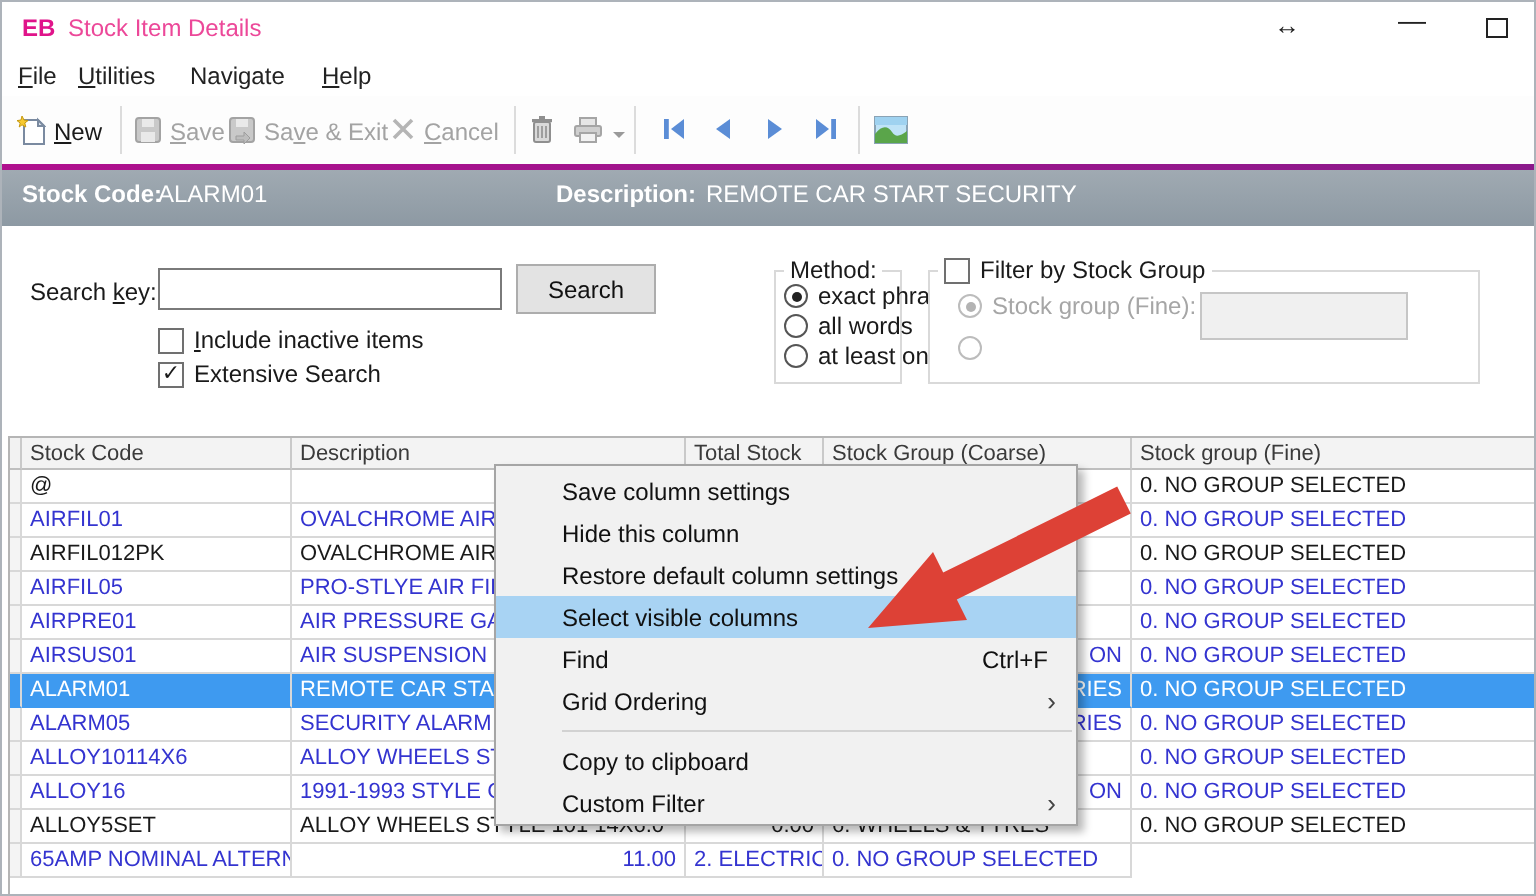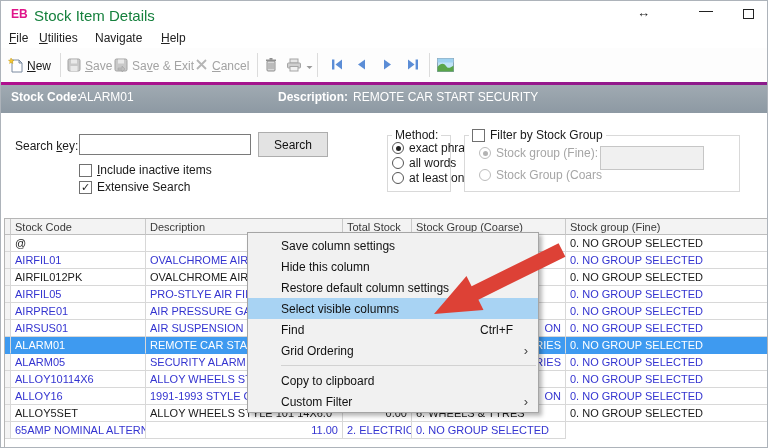--- a/index.html
+++ b/index.html
@@ -7,21 +7,21 @@
   .window {
     position: relative; width: 768px; height: 448px;
     background: #ffffff; overflow: hidden;
     font-family: "Liberation Sans", sans-serif;
     border: 1px solid #adb3ba;
     color:#1a1a1a;
   }
   
   .titlebar { position:absolute; left:0; top:0; right:0; height:26px; background:#fff; }
   .logo { position:absolute; left:10px; top:6px; font-size:12px; font-weight:bold; color:#e0148a; letter-spacing:0px; }
-  .title { position:absolute; left:33px; top:6px; font-size:15px; color:#15803d; }
+  .title { position:absolute; left:33px; top:6px; font-size:12px; color:#ec4899; }
   .winctl { position:absolute; top:4px; font-size:13px; color:#222; }
   .ctl-resize { left:636px; }
   .ctl-min { left:698px; top:1px; font-size:14px; }
   .ctl-max { left:742px; top:8px; width:11px; height:10px; border:1.5px solid #222; }
   
   .menubar { position:absolute; left:0; top:26px; right:0; height:21px; background:#fff; }
   .menu-top { position:absolute; top:4px; font-size:12px; color:#222; }
   
   .toolbar { position:absolute; left:0; top:47px; right:0; height:34px; background:#fdfdfd; }
   .tbtn { position:absolute; top:7px; height:22px; display:flex; align-items:center; gap:4px; font-size:12px; }
@@ -84,21 +84,21 @@
   .grow.black { color:#1a1a1a; }
   .grow.selected .gcell { background:#3e9af0; color:#fff; border-bottom-color:#3e9af0; }
   .grow.selected .gcell.c0 { background:#3e9af0; }
   
   .ctx-menu { position:absolute; left:246px; top:231px; width:292px; height:181px;
     background:#f1f1f1; border:1px solid #a5a5a5; box-shadow:3px 3px 4px rgba(0,0,0,0.28);
     z-index:40; padding-top:2px; font-size:12px; color:#111; }
   .menu-item { height:21px; display:flex; align-items:center; padding-left:33px; padding-right:8px; position:relative; }
   .menu-item.hl { background:#a8d3f3; }
   .mlabel { flex:1; white-space:nowrap; }
-  .mshortcut { margin-right:17px; }
+  .mshortcut { margin-right:6px; }
   .marrow { position:absolute; right:10px; color:#444; font-size:13px; }
   .menu-sep { height:1px; background:#d2d2d2; margin:4px 2px 4px 33px; }
   
   .arrow-overlay { position:absolute; left:0; top:0; width:768px; height:448px; z-index:50; pointer-events:none; }
   
   .icon { display:inline-block; flex:none; }
   u { text-decoration:underline; }
 </style>
 </head>
 <body>
@@ -265,21 +265,20 @@
       <span class="cbox"></span>
       <span>Filter by Stock Group</span>
     </div>
     <div class="radiorow fine-row">
       <span class="radio disabled checked"></span>
       <span>Stock group (Fine):</span>
     </div>
     <div class="fine-input"></div>
     <div class="radiorow coarse-row">
       <span class="radio disabled"></span>
-      <span>Stock Group (Coars</span>
     </div>
   </div>
 
   <div class="grid">
     <div class="ghead" id="grid-header">
         <div class="gcell hcell c0"></div>
         <div class="gcell hcell c1">Stock Code</div>
         <div class="gcell hcell c2">Description</div>
         <div class="gcell hcell c3">Total Stock</div>
         <div class="gcell hcell c5">Stock Group (Coarse)</div>

